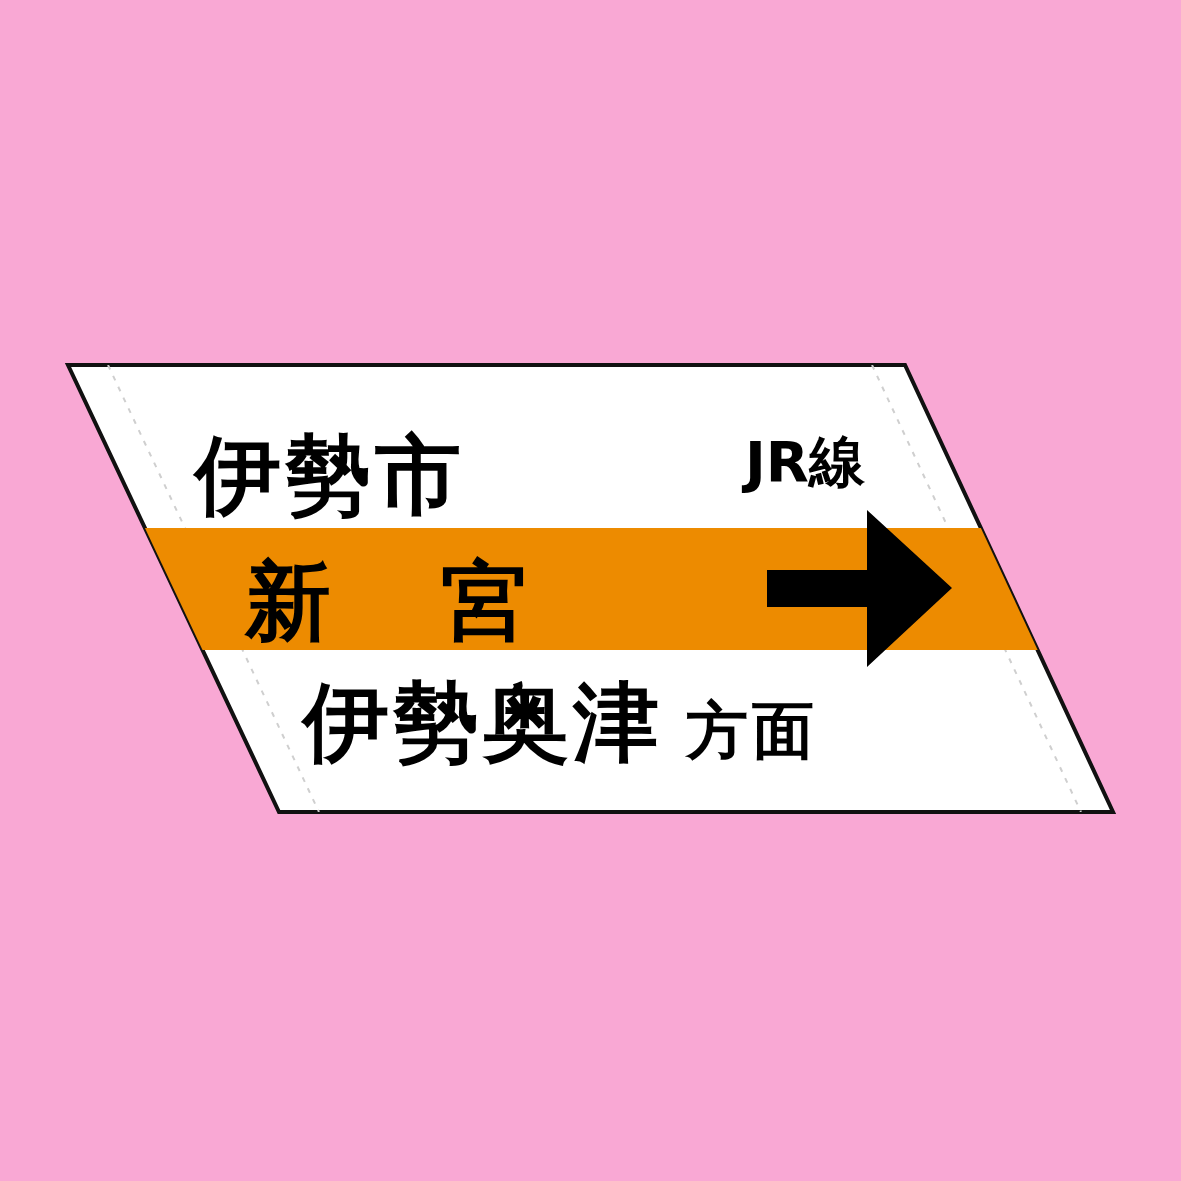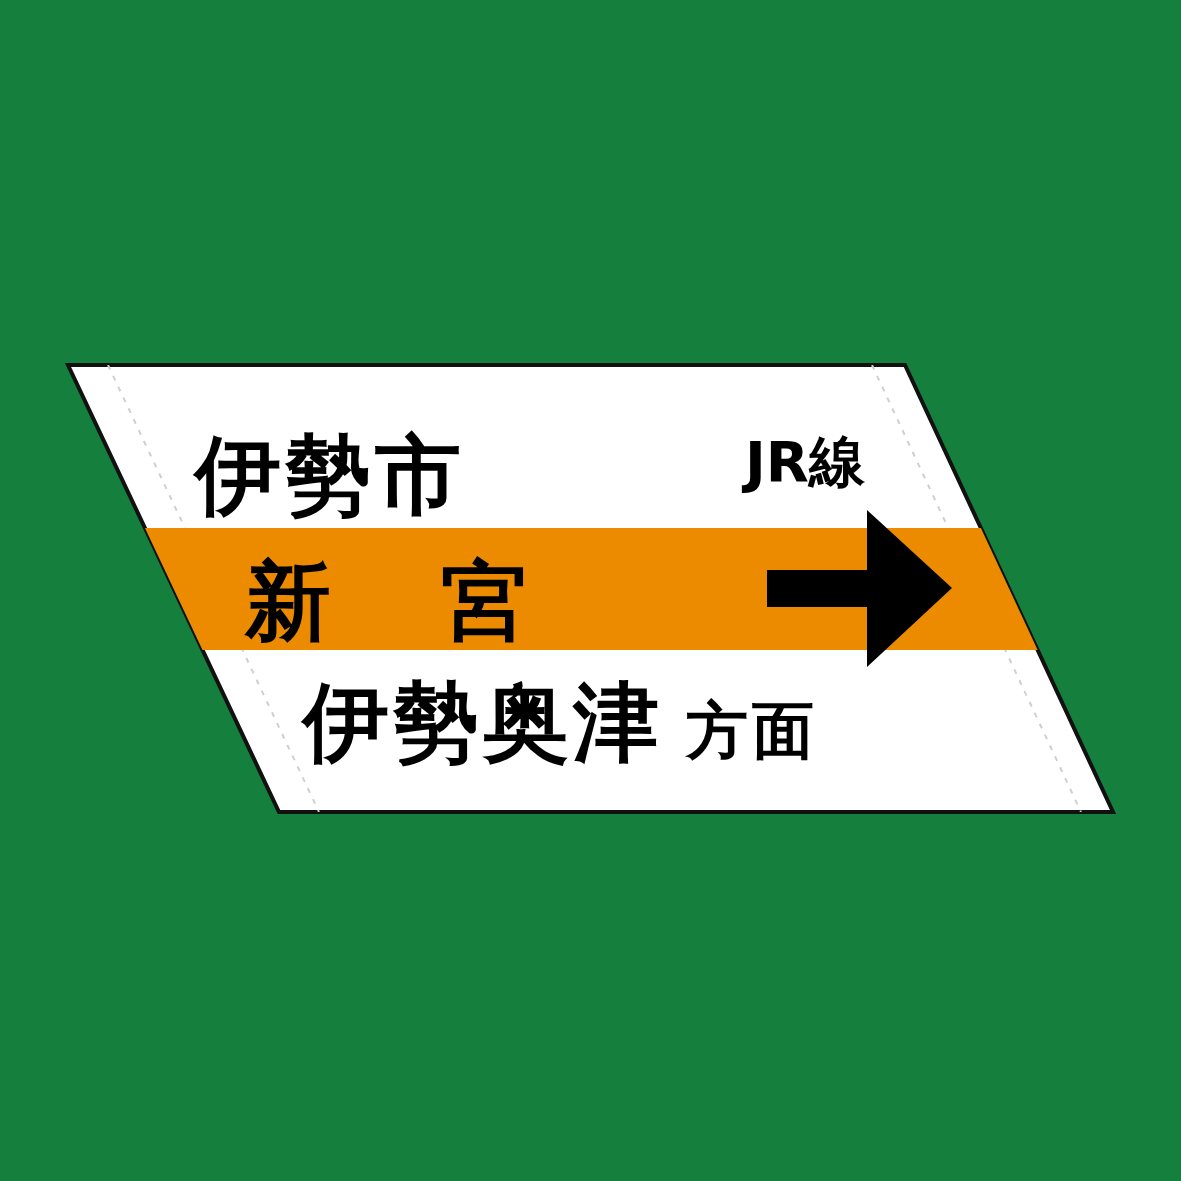--- a/index.html
+++ b/index.html
@@ -11,21 +11,21 @@
   body {
     width: 1181px;
     height: 1181px;
     overflow: hidden;
     font-family: "DejaVu Sans", "Liberation Sans", sans-serif;
   }
   #stage {
     position: relative;
     width: 1181px;
     height: 1181px;
-    background: #15803d;
+    background: #f9a8d4;
   }
   #sign-svg {
     position: absolute;
     left: 0;
     top: 0;
     width: 1181px;
     height: 1181px;
     display: block;
   }
   .sign-text {

